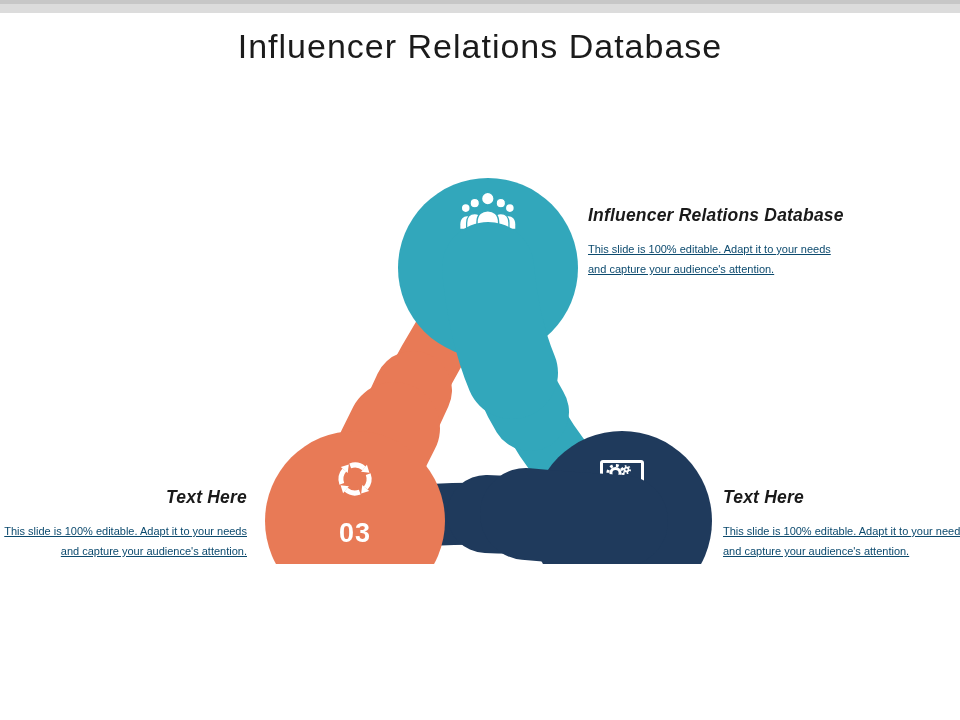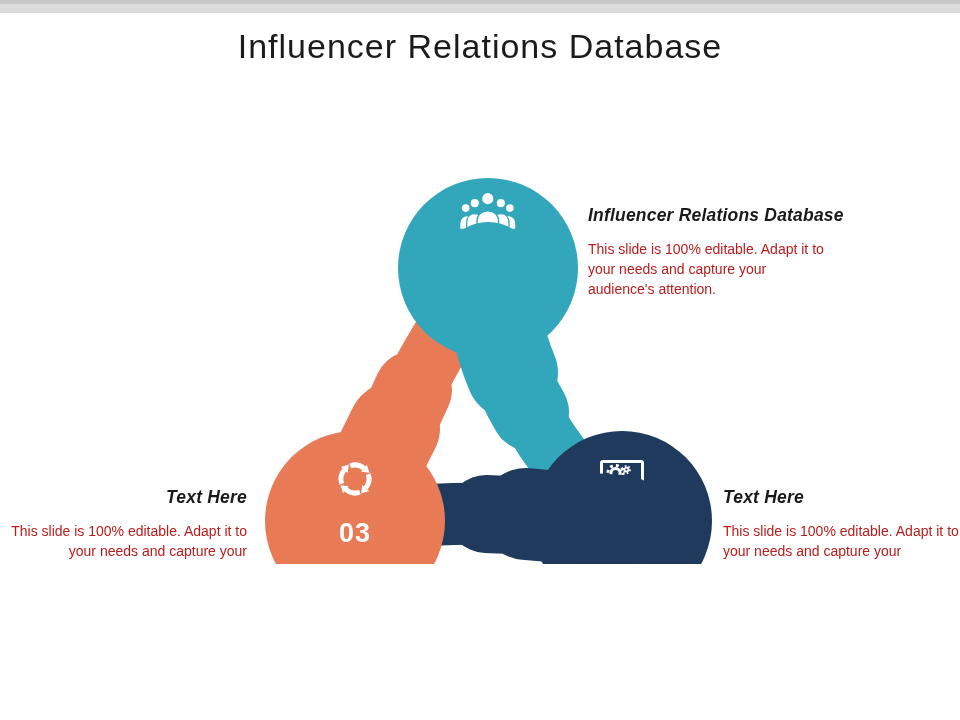--- a/index.html
+++ b/index.html
@@ -15,21 +15,21 @@
     position:absolute;left:0;top:26px;width:960px;text-align:center;
     font-size:34px;line-height:40px;color:#1b1b1b;letter-spacing:1px;
   }
   .diagram-svg{position:absolute;left:0;top:0;}
   .annot{position:absolute;}
   .annot h3{
     margin:0;font-size:17.5px;line-height:21px;font-weight:bold;font-style:italic;
     color:#1a1a1a;letter-spacing:0.2px;
   }
   .annot p{
-    margin:13px 0 0 0;font-size:14px;line-height:20px;color:#b91c1c;
+    margin:13px 0 0 0;font-size:11px;line-height:20px;color:#0c4a6e;text-decoration:underline;
   }
   .annot-right-top{left:588px;top:205px;width:300px;}
   .annot-right-top p{width:246px;}
   .annot-left{left:3px;top:487px;width:244px;text-align:right;}
   .annot-right-bottom{left:723px;top:487px;width:244px;text-align:left;}
   .num-label{font-family:"Liberation Sans",sans-serif;font-weight:bold;font-size:27px;fill:#ffffff;letter-spacing:1px;}
 </style>
 </head>
 <body>
 

